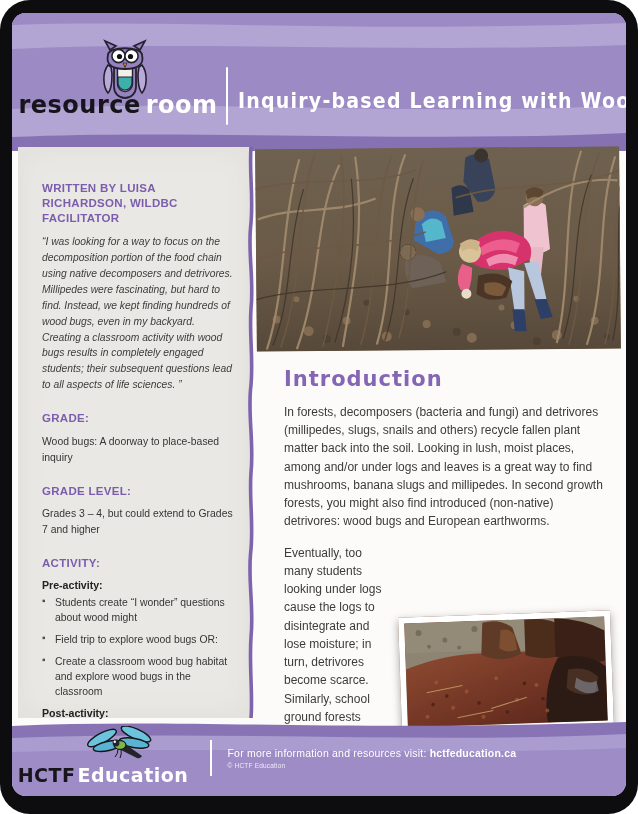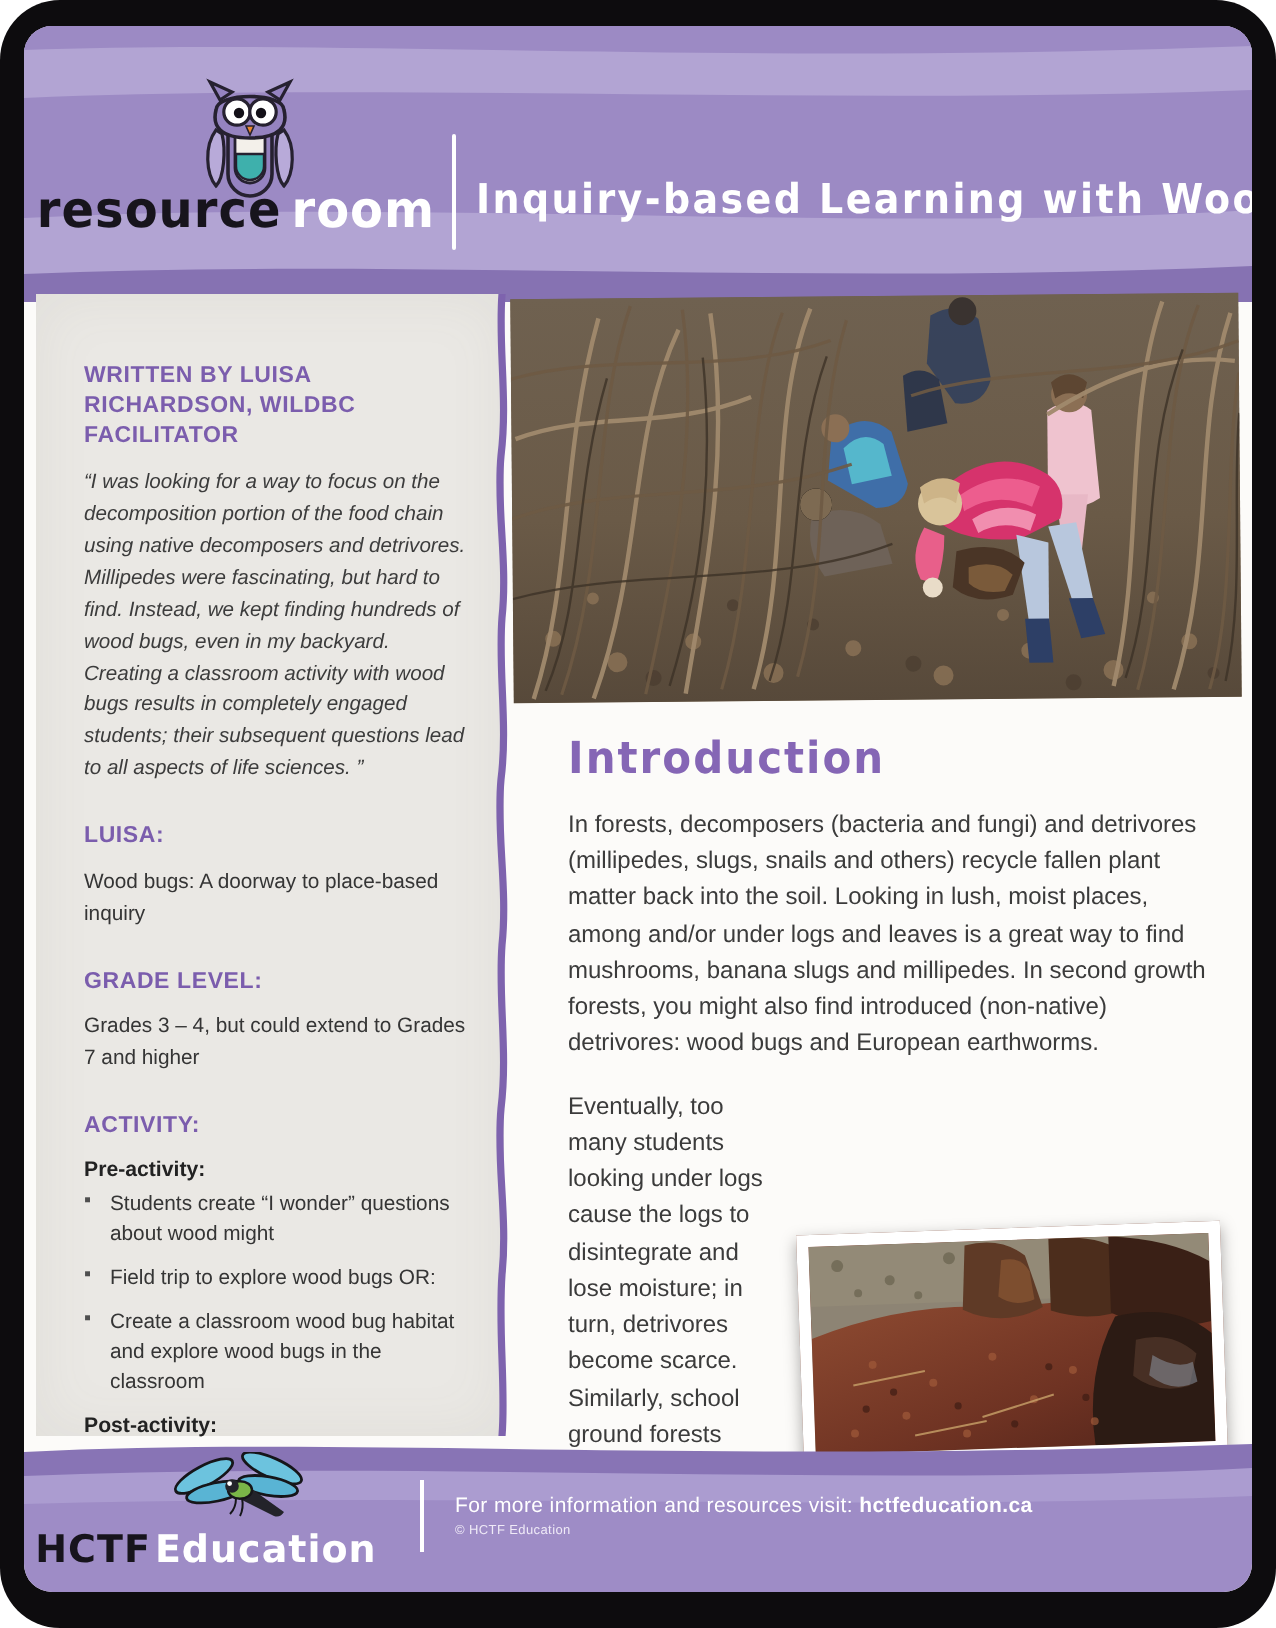--- a/index.html
+++ b/index.html
@@ -169,21 +169,21 @@
     <div class="content">
 
       <div class="sidebar">
         <svg class="edge" viewBox="0 0 9 600" preserveAspectRatio="none">
           <path d="M4,0 C2,28 7,55 3.5,85 C1,112 7,140 4,170 C2,198 7,226 3.5,255 C1,283 7,312 4,342 C2,370 7,398 3.5,428 C1,456 7,485 4,515 C2,545 6,575 4,600" fill="none" stroke="#7e63ae" stroke-width="3.6" stroke-linecap="round"></path>
         </svg>
         <div class="sb-pad">
           <div class="sb-h">WRITTEN BY LUISA RICHARDSON, WILDBC FACILITATOR</div>
           <p class="sb-quote">“I was looking for a way to focus on the decomposition portion of the food chain using native decomposers and detrivores. Millipedes were fascinating, but hard to find. Instead, we kept finding hundreds of wood bugs, even in my backyard. Creating a classroom activity with wood bugs results in completely engaged students; their subsequent questions lead to all aspects of life sciences. ”</p>
 
-          <div class="sb-h mt">LUISA:</div>
+          <div class="sb-h mt">GRADE:</div>
           <p class="sb-text">Wood bugs: A doorway to place-based inquiry</p>
 
           <div class="sb-h mt">GRADE LEVEL:</div>
           <p class="sb-text">Grades 3 – 4, but could extend to Grades 7 and higher</p>
 
           <div class="sb-h mt">ACTIVITY:</div>
           <div class="sb-sub">Pre-activity:</div>
           <ul class="sb-list">
             <li>Students create “I wonder” questions about wood might</li>
             <li>Field trip to explore wood bugs OR:</li>

